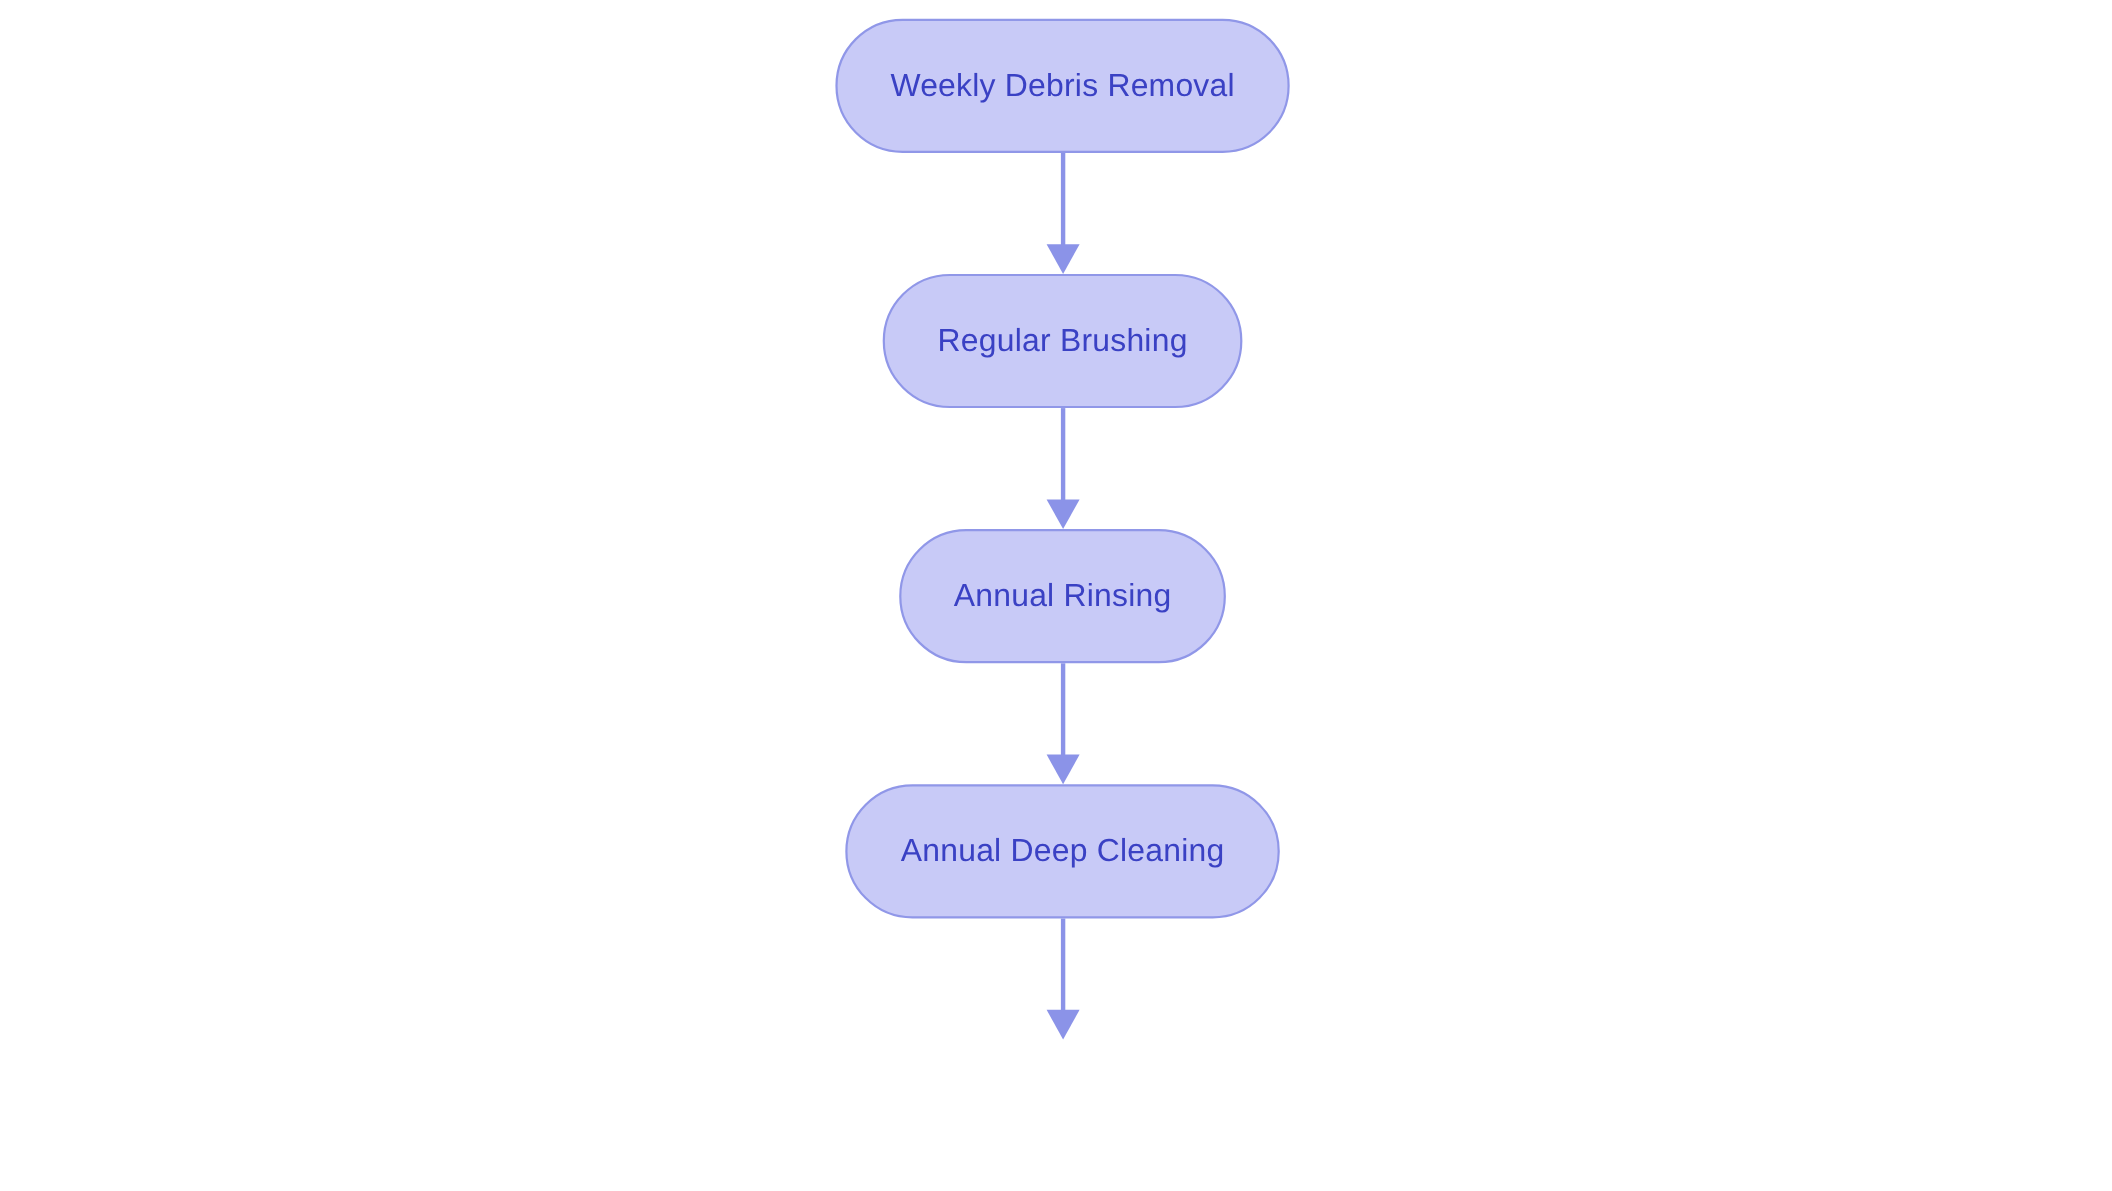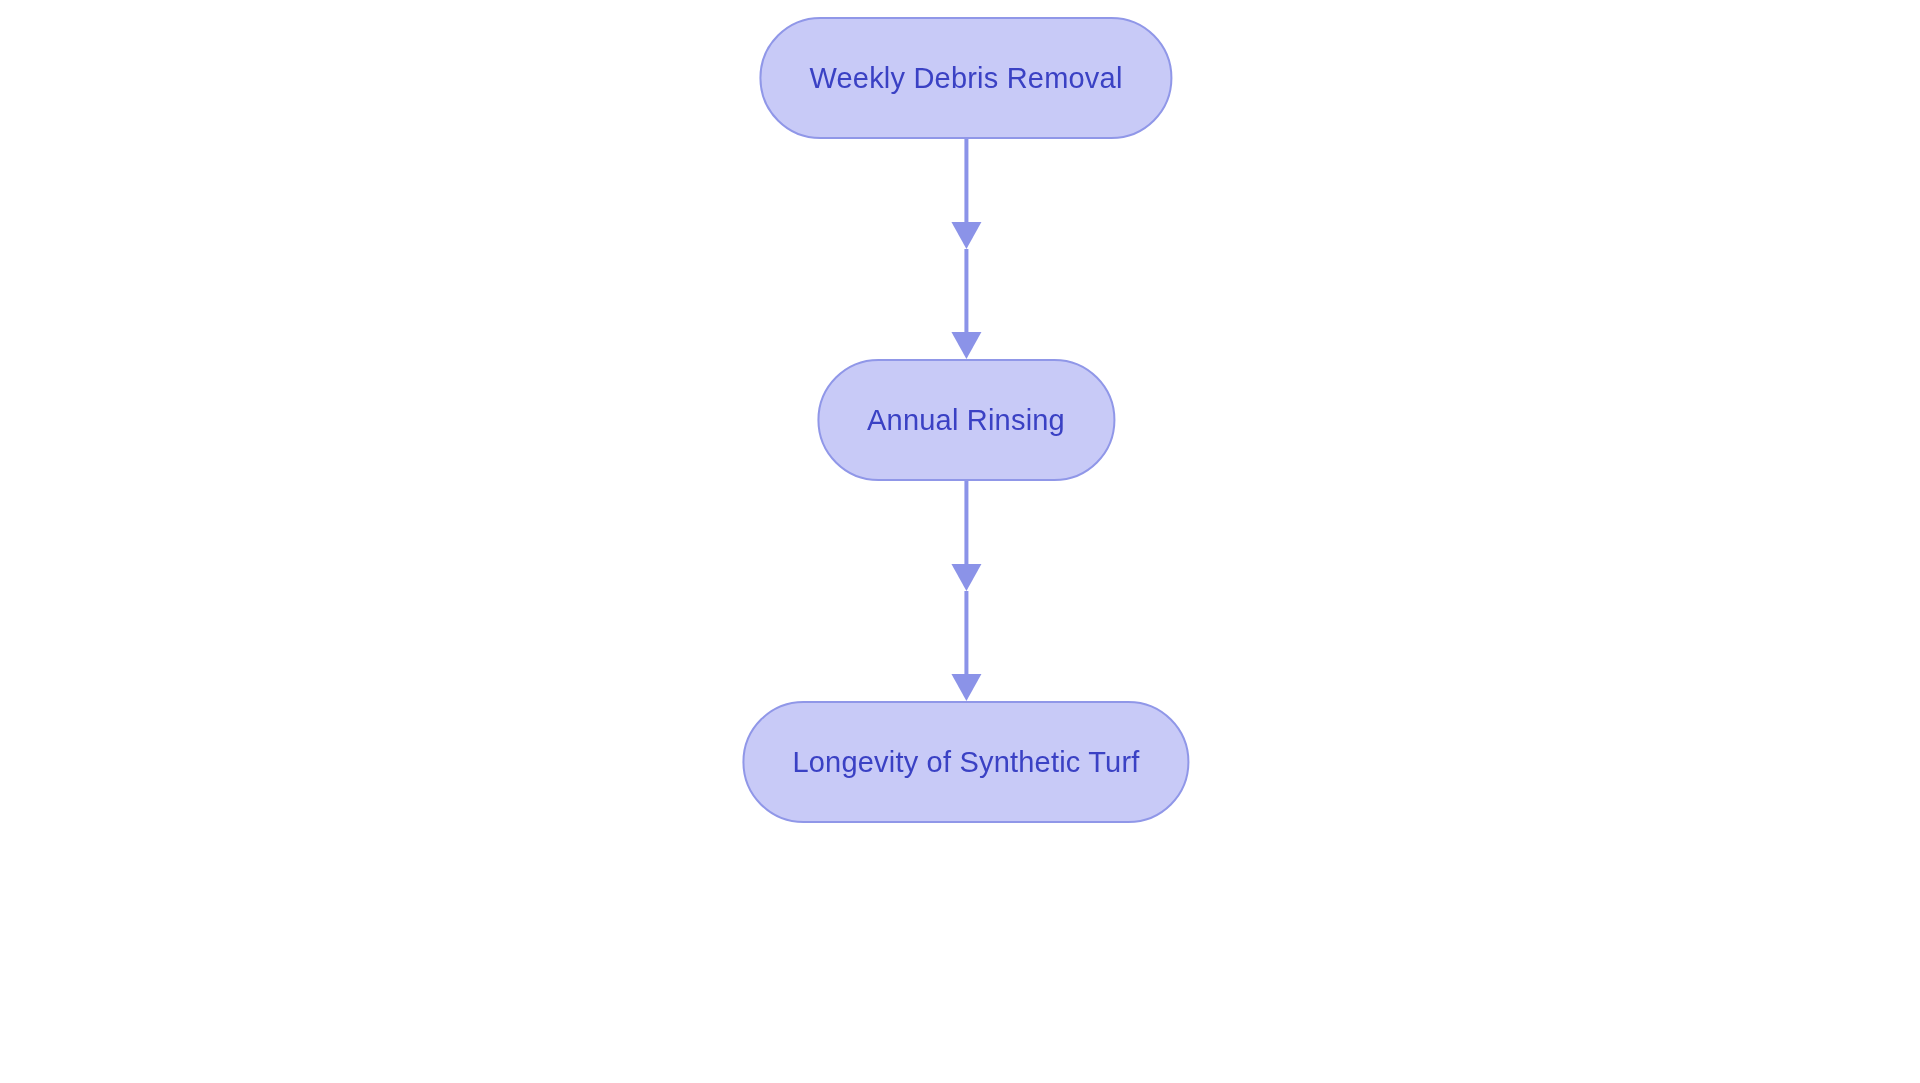--- a/index.html
+++ b/index.html
@@ -74,39 +74,42 @@
 
     <div class="flow-node">
       <span>Weekly Debris Removal</span>
     </div>
 
     <div class="flow-arrow">
       <div class="arrow-line"></div>
       <div class="arrow-head"></div>
     </div>
 
+    <div class="flow-node">
+      <span>Regular Brushing</span>
+    </div>
 
     <div class="flow-arrow">
       <div class="arrow-line"></div>
       <div class="arrow-head"></div>
     </div>
 
     <div class="flow-node">
       <span>Annual Rinsing</span>
     </div>
 
     <div class="flow-arrow">
       <div class="arrow-line"></div>
       <div class="arrow-head"></div>
     </div>
 
+    <div class="flow-node">
+      <span>Annual Deep Cleaning</span>
+    </div>
 
     <div class="flow-arrow">
       <div class="arrow-line"></div>
       <div class="arrow-head"></div>
     </div>
 
-    <div class="flow-node">
-      <span>Longevity of Synthetic Turf</span>
-    </div>
 
   </div>
 </div>
 
 </body></html>

